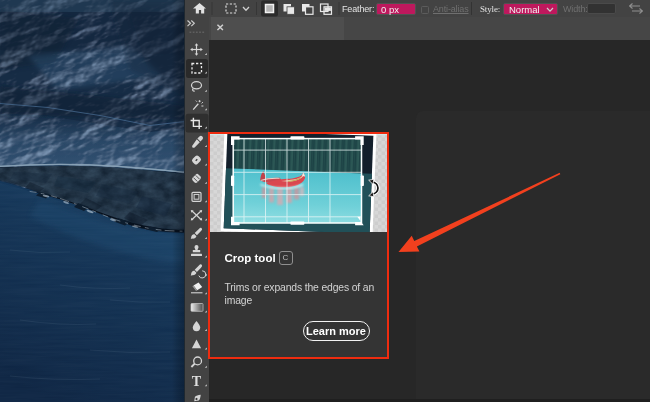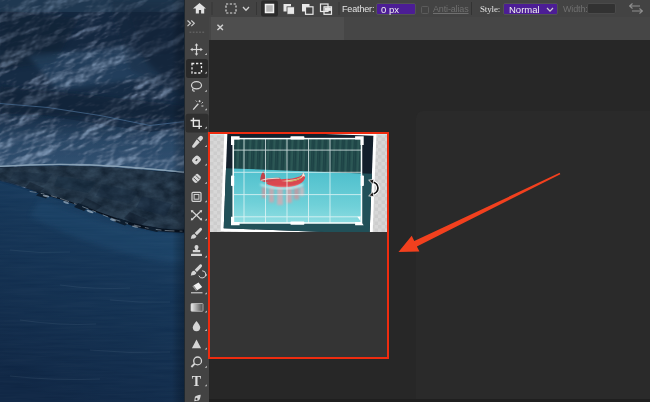--- a/index.html
+++ b/index.html
@@ -9,21 +9,21 @@
   #optbar{left:185px;top:0;width:465px;height:17px;background:#434343;}
   #tabbar{left:209px;top:17px;width:441px;height:23px;background:#464646;}
   #tab{left:211px;top:17px;width:133px;height:23px;background:#4e4e4e;color:#e6e6e6;font-size:9.6px;font-weight:bold;letter-spacing:-0.35px;}
   #toolbar{left:185px;top:17px;width:24px;height:385px;background:#434343;}
   #canvas{left:209px;top:40px;width:441px;height:362px;background:#272727;}
   #panelrect{left:416px;top:111px;width:234px;height:291px;background:#2a2a2a;border-radius:7px 0 0 0;}
   #botline{left:185px;top:399px;width:465px;height:3px;background:#1f1f1f;}
   .sep{width:1px;height:13px;background:#333;top:2px;}
   .lbl{color:#e3e3e3;font-size:9px;top:4px;letter-spacing:-0.15px;}
   .lbl.dim{color:#6f6f6f;}
-  .inputbox{background:#4c1d95;border:1px solid #525252;border-radius:2px;color:#f0f0f0;font-size:9.5px;}
+  .inputbox{background:#be185d;border:1px solid #525252;border-radius:2px;color:#f0f0f0;font-size:9.5px;}
   #tip{left:208px;top:132px;width:181px;height:227px;border:2px solid #ee2c10;background:#343434;box-sizing:border-box;}
   #tiptext{position:absolute;left:0;top:98px;width:177px;height:125px;background:#343434;}
   #tiptitle{position:absolute;left:14.5px;top:20px;color:#fff;font-size:11.5px;font-weight:bold;}
   #kbd{position:absolute;left:54px;top:-1px;width:12px;height:12px;border:1px solid #8f8f8f;
        border-radius:3px;color:#bdbdbd;font-size:8px;text-align:center;line-height:12px;font-weight:normal;}
   #tipdesc{position:absolute;left:14.5px;top:49px;width:164px;color:#d3d3d3;font-size:10.4px;line-height:13px;letter-spacing:-0.15px;}
   #tipbtn{position:absolute;left:92.5px;top:88.5px;width:65px;height:18px;border:1.5px solid #f2f2f2;
       border-radius:10.5px;color:#fff;font-size:11px;font-weight:bold;text-align:center;line-height:18px;}
 </style>
 </head>
@@ -433,19 +433,24 @@
         </g>
 
         <g transform="translate(163.5,54)">
           <path d="M-1.5,-6 a6,6 0 0 1 0,12" fill="none" stroke="#ffffff" stroke-width="3.6"></path>
           <path d="M-1.5,-6 a6,6 0 0 1 0,12" fill="none" stroke="#141414" stroke-width="1.7"></path>
           <path d="M-4.8,-7.8 l5.2,-0.9 -1,4.9 Z" fill="#141414" stroke="#fff" stroke-width="0.8"></path>
           <path d="M-4.8,7.8 l5.2,0.9 -1,-4.9 Z" fill="#141414" stroke="#fff" stroke-width="0.8"></path>
         </g>
       </svg>
     </div>
+    <div id="tiptext">
+      <div id="tiptitle">Crop tool<span id="kbd">C</span></div>
+      <div id="tipdesc">Trims or expands the edges of an image</div>
+      <div id="tipbtn">Learn more</div>
+    </div>
   </div>
 
   <svg class="abs" style="left:390px;top:165px;" width="180" height="100" viewBox="0 0 180 100">
     <path d="M169.69,7.87 L24.27,76.00 L21.73,70.79 L8.5,87 L29.43,86.61 L26.89,81.40 L170.31,9.13 Z" fill="#f2401e"></path>
   </svg>
 
 </div>
 
 </body></html>

